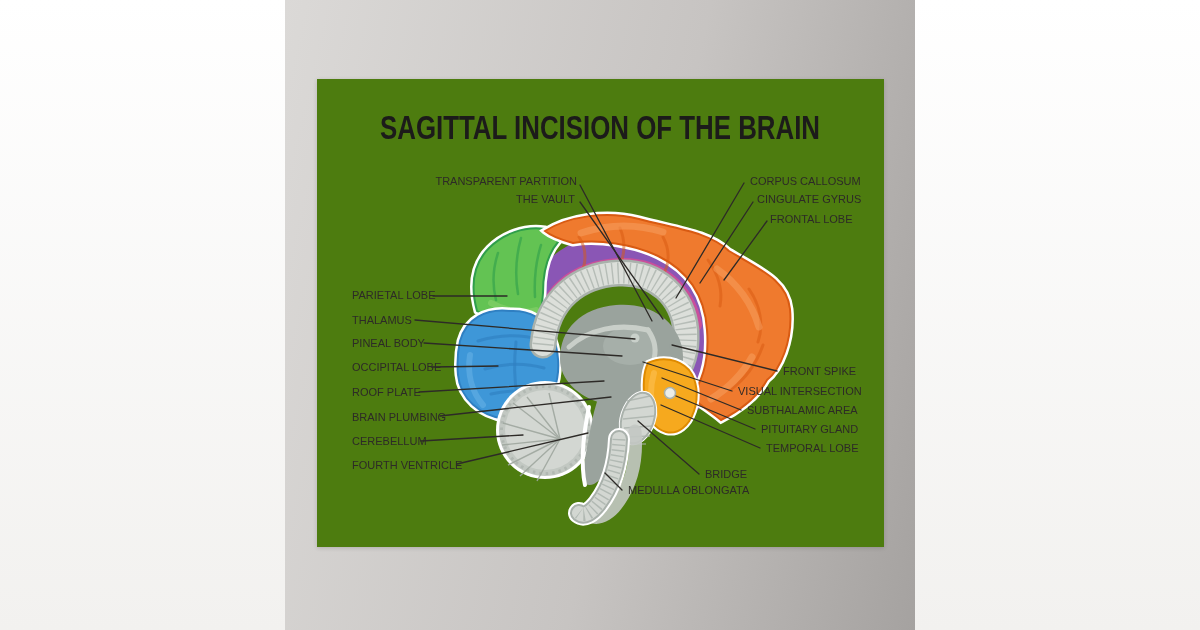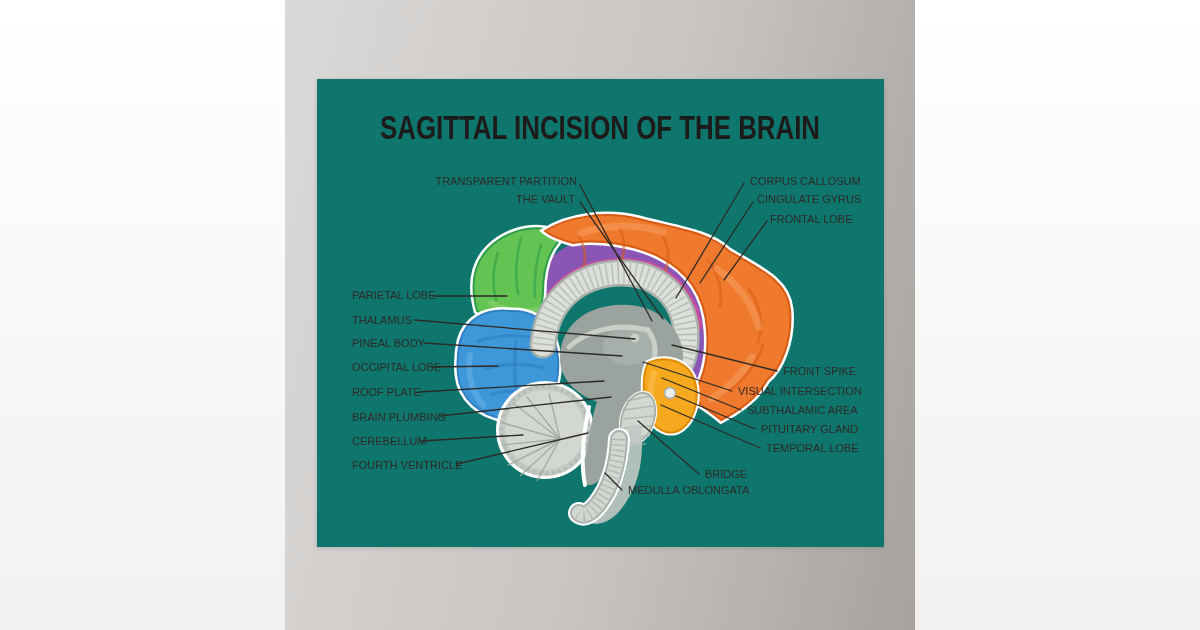--- a/index.html
+++ b/index.html
@@ -13,21 +13,21 @@
   .lbl{font-family:"Liberation Sans",sans-serif;font-size:11px;dominant-baseline:central;}
   .leader{fill:none;stroke-width:1.3;stroke-linecap:round;}
   .crease{fill:none;stroke-linecap:round;stroke-linejoin:round;}
 </style>
 </head>
 <body style="background: linear-gradient(rgb(255, 255, 255), rgb(242, 241, 239));">
 
 <div class="stage">
   <div class="wall" style="background: linear-gradient(103deg, rgb(219, 217, 215) 0%, rgb(199, 196, 194) 55%, rgb(165, 162, 160) 100%);"></div>
 
-  <div class="poster" style="background: #0f766e;">
+  <div class="poster" style="background: #4d7c0f;">
     <svg viewBox="0 0 567 468">
 
       <text class="title-text" x="283" y="60" text-anchor="middle" textLength="440" lengthAdjust="spacingAndGlyphs" fill="#1c1b1a">SAGITTAL INCISION OF THE BRAIN</text>
 
       <path d="M 210,262 C 216,205 255,172 302,170 C 348,168 382,200 390,245 C 393,272 387,300 372,316" fill="none" stroke-width="34" stroke-linecap="round" stroke="#8a56b5"></path>
 
       <path d="M 220,258 C 228,212 258,188 302,186 C 344,184 372,212 378,246" fill="none" stroke-width="14" stroke-linecap="round" stroke="#c94f9b"></path>
 
       <path d="M 160,232 C 153,206 157,184 172,169 C 186,155 207,147 228,150 C 234,153 239,158 241,163 C 229,177 226,196 226,214 C 225,227 224,236 221,243 C 200,248 177,242 160,232 Z" fill="none" stroke="#ffffff" stroke-width="7"></path>
       <path d="M 160,232 C 153,206 157,184 172,169 C 186,155 207,147 228,150 C 234,153 239,158 241,163 C 229,177 226,196 226,214 C 225,227 224,236 221,243 C 200,248 177,242 160,232 Z" stroke="#2f9e4b" stroke-width="2" fill="#63c353"></path>

